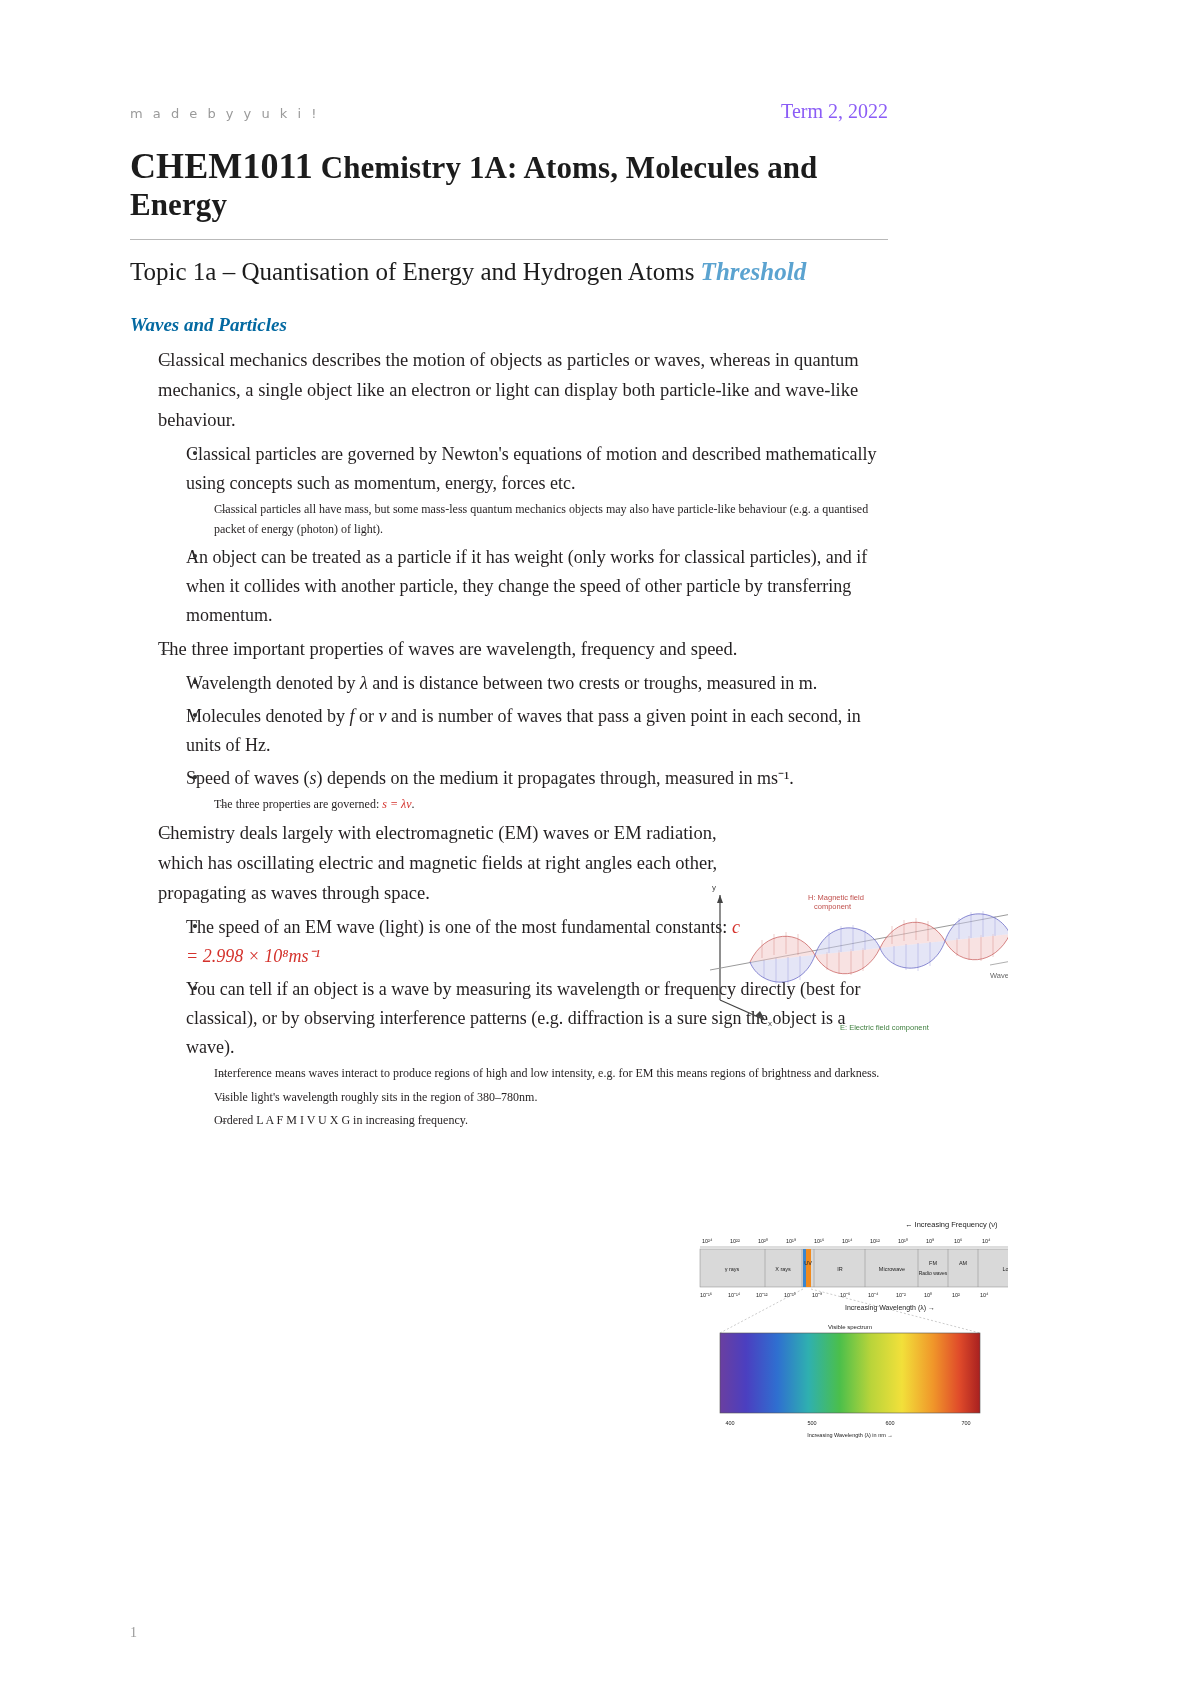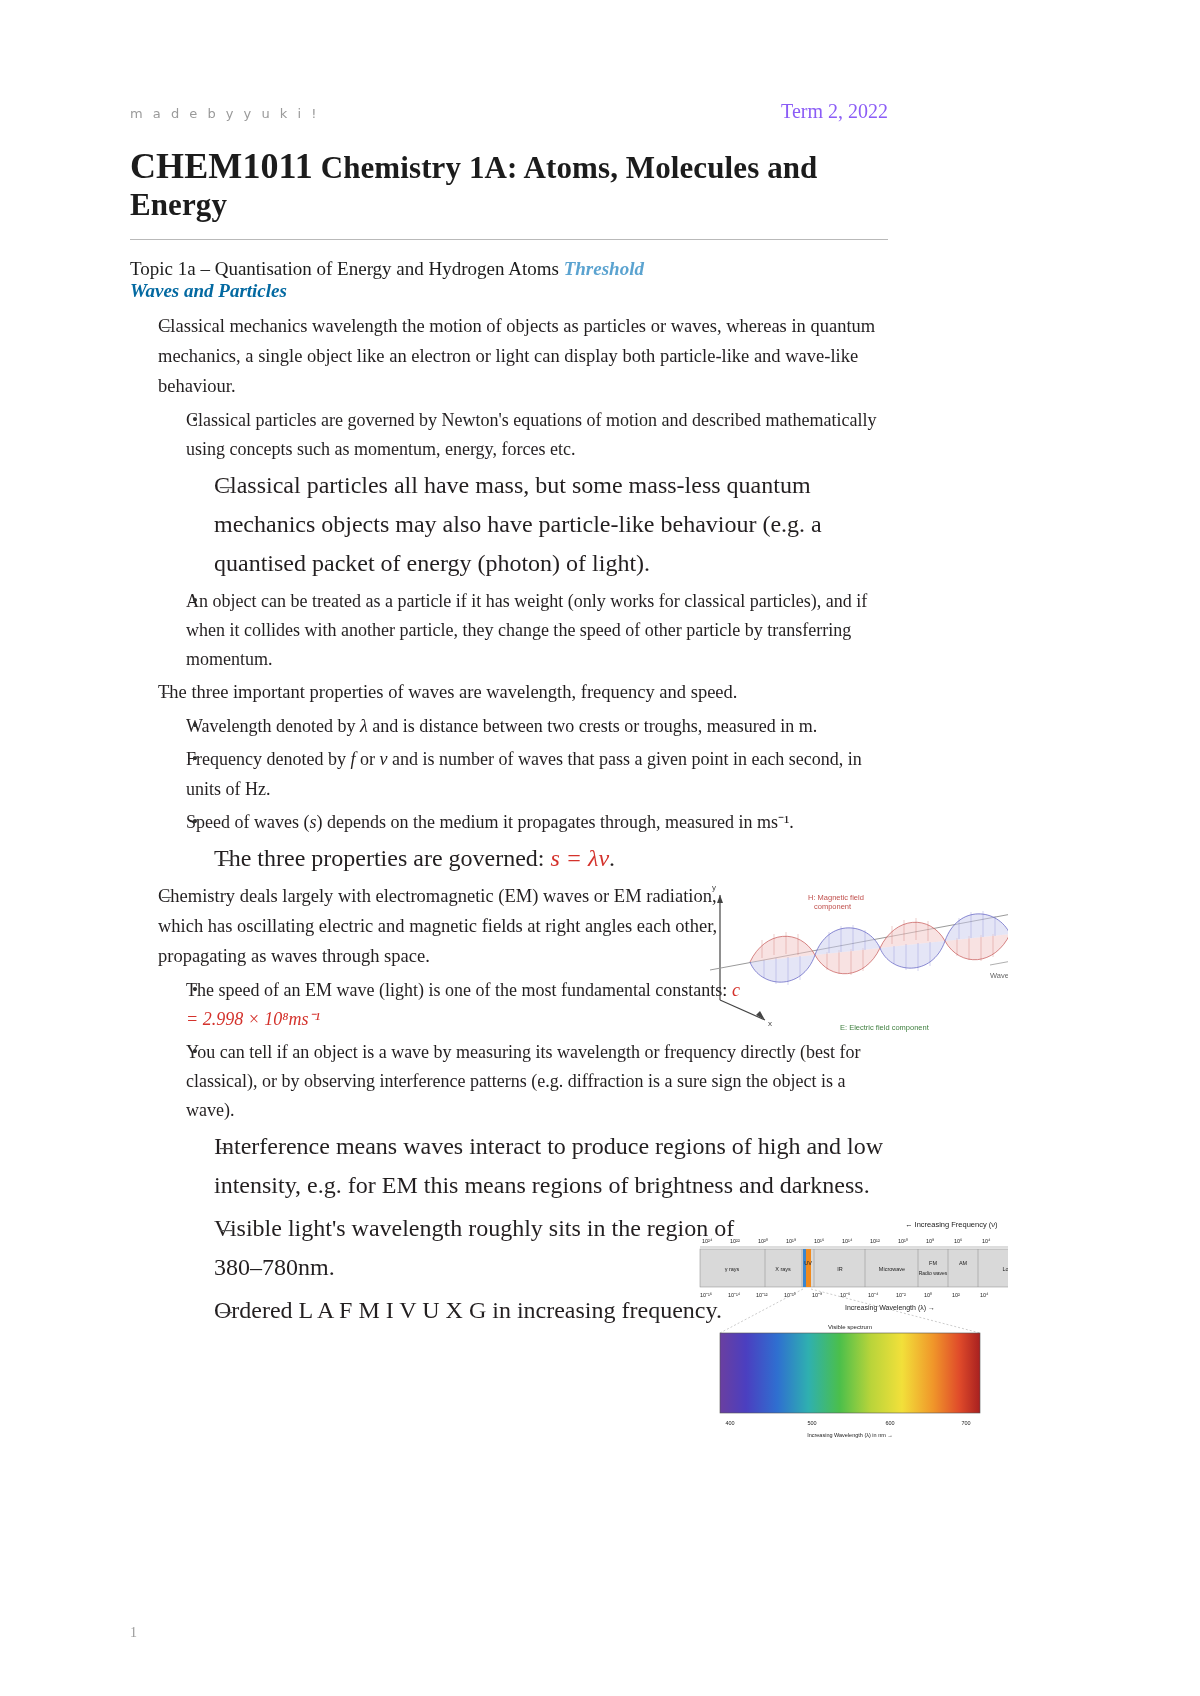--- a/index.html
+++ b/index.html
@@ -45,22 +45,22 @@
   }
   h1.doc-title .code {
     font-size: 36px;
   }
   .rule {
     border: 0;
     border-top: 1px solid #b9b9b9;
     margin: 16px 0 18px 0;
   }
   h2.topic {
-    margin: 0 0 0 0;
-    font-size: 19px;
+    margin: 0 0 28px 0;
+    font-size: 25px;
     font-weight: normal;
     color: #1c1c1c;
   }
   h2.topic .threshold {
     color: #5ba3d0;
     font-weight: bold;
     font-style: italic;
   }
   h3.subhead {
     margin: 0 0 10px 0;
@@ -104,21 +104,21 @@
     color: #333;
     font-size: 17px;
   }
   ul.lvl3 {
     margin-top: 2px;
   }
   ul.lvl3 > li {
     position: relative;
     padding-left: 28px;
     margin-bottom: 4px;
-    font-size: 24px;
+    font-size: 12px;
     line-height: 1.62;
   }
   ul.lvl3 > li > .txt::before {
     content: "–";
     position: absolute;
     left: 6px;
     color: #555;
   }
   .txt {
     display: block;
@@ -175,21 +175,21 @@
 
   <h2 class="topic">
     <span>Topic 1a – Quantisation of Energy and Hydrogen Atoms </span><span class="threshold">Threshold</span>
   </h2>
 
   <h3 class="subhead">Waves and Particles</h3>
 
   <ul class="lvl1">
 
     <li>
-      <span class="txt">Classical mechanics wavelength the motion of objects as particles or waves, whereas in quantum mechanics, a single object like an electron or light can display both particle-like and wave-like behaviour.</span>
+      <span class="txt">Classical mechanics describes the motion of objects as particles or waves, whereas in quantum mechanics, a single object like an electron or light can display both particle-like and wave-like behaviour.</span>
       <ul class="lvl2">
         <li>
           <span class="txt">Classical particles are governed by Newton's equations of motion and described mathematically using concepts such as momentum, energy, forces etc.</span>
           <ul class="lvl3">
             <li>
               <span class="txt">Classical particles all have mass, but some mass-less quantum mechanics objects may also have particle-like behaviour (e.g. a quantised packet of energy (photon) of light).</span>
             </li>
           </ul>
         </li>
         <li>
@@ -198,21 +198,21 @@
       </ul>
     </li>
 
     <li>
       <span class="txt">The three important properties of waves are wavelength, frequency and speed.</span>
       <ul class="lvl2">
         <li>
           <span class="txt"><span>Wavelength denoted by </span><span class="ital">λ</span><span> and is distance between two crests or troughs, measured in m.</span></span>
         </li>
         <li>
-          <span class="txt"><span>Frequency denoted by </span><span class="ital">f</span><span> or </span><span class="ital">ν</span><span> and is number of waves that pass a given point in each second, in units of Hz.</span></span>
+          <span class="txt"><span>Molecules denoted by </span><span class="ital">f</span><span> or </span><span class="ital">ν</span><span> and is number of waves that pass a given point in each second, in units of Hz.</span></span>
         </li>
         <li>
           <span class="txt"><span>Speed of waves (</span><span class="ital">s</span><span>) depends on the medium it propagates through, measured in ms⁻¹.</span></span>
           <ul class="lvl3">
             <li>
               <span class="txt"><span>The three properties are governed: </span><span class="eq">s = λν</span><span>.</span></span>
             </li>
           </ul>
         </li>
       </ul>

